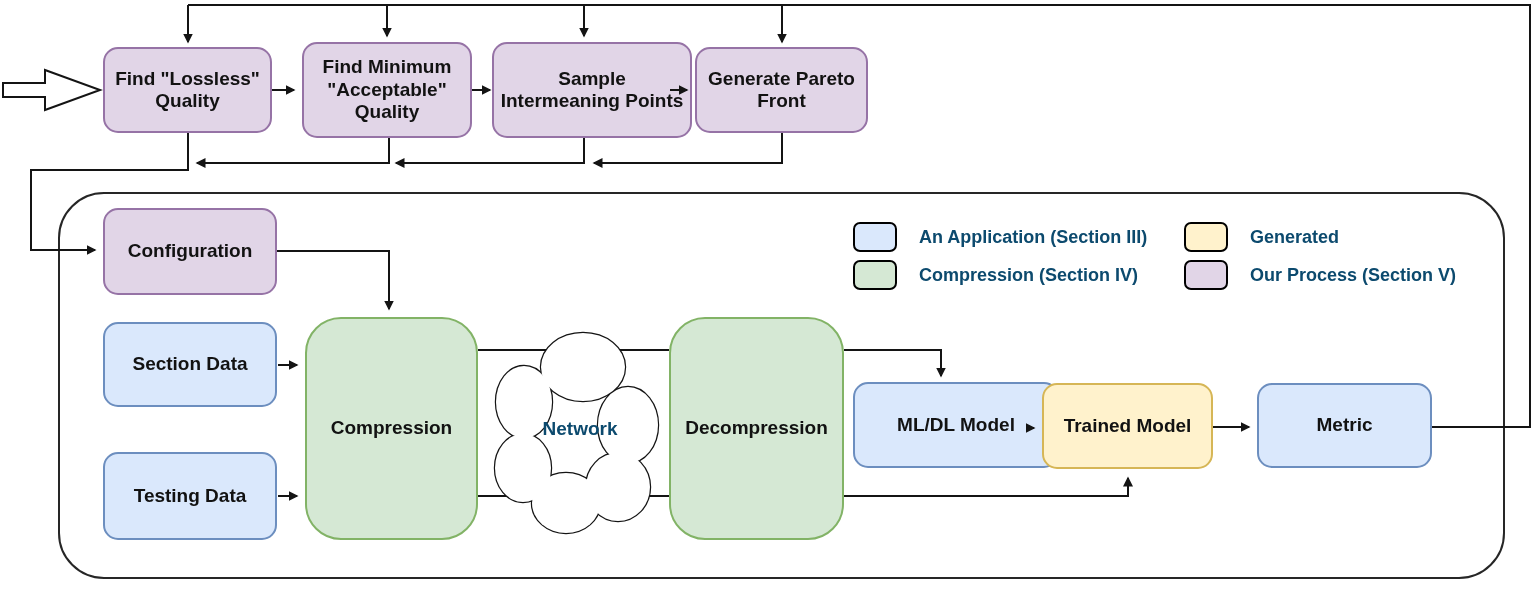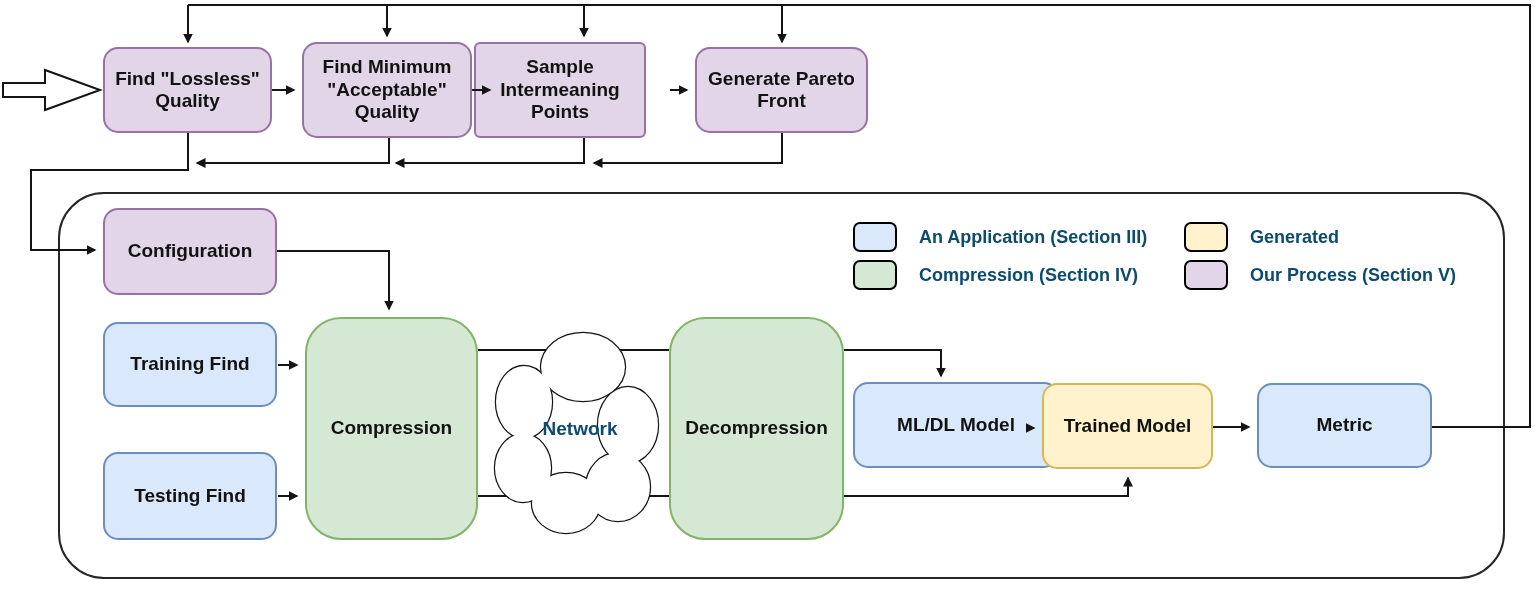--- a/index.html
+++ b/index.html
@@ -15,21 +15,21 @@
   }
   .big{border-radius:36px;}
   .c-purple{background:#E1D5E7;border-color:#9673A6;}
   .c-blue{background:#DAE8FC;border-color:#6C8EBF;}
   .c-green{background:#D5E8D4;border-color:#82B366;}
   .c-yellow{background:#FFF2CC;border-color:#D6B656;}
 
   
   #n-lossless   {left:103px;top:47px;width:169px;height:86px;}
   #n-acceptable {left:302px;top:42px;width:170px;height:96px;}
-  #n-sample     {left:474px;top:42px;width:172px;height:96px;border-radius:6px;}
+  #n-sample     {left:492px;top:42px;width:200px;height:96px;}
   #n-pareto     {left:695px;top:47px;width:173px;height:86px;}
 
   
   #container{
     position:absolute;left:58px;top:192px;width:1447px;height:387px;
     border:2px solid #262626;border-radius:46px;box-sizing:border-box;background:transparent;
   }
   #n-configuration{left:103px;top:208px;width:174px;height:87px;}
   #n-training     {left:103px;top:322px;width:174px;height:85px;}
   #n-testing      {left:103px;top:452px;width:174px;height:88px;}
@@ -74,24 +74,24 @@
     <span>Sample Intermeaning Points</span>
   </div>
   <div class="node c-purple" id="n-pareto">
     <span>Generate Pareto Front</span>
   </div>
 
   <div class="node c-purple" id="n-configuration">
     <span>Configuration</span>
   </div>
   <div class="node c-blue" id="n-training">
-    <span>Training Find</span>
+    <span>Section Data</span>
   </div>
   <div class="node c-blue" id="n-testing">
-    <span>Testing Find</span>
+    <span>Testing Data</span>
   </div>
   <div class="node c-green big" id="n-compression">
     <span>Compression</span>
   </div>
   <div class="node c-green big" id="n-decompression">
     <span>Decompression</span>
   </div>
   <div class="node c-blue" id="n-mldl">
     <span>ML/DL Model</span>
   </div>

